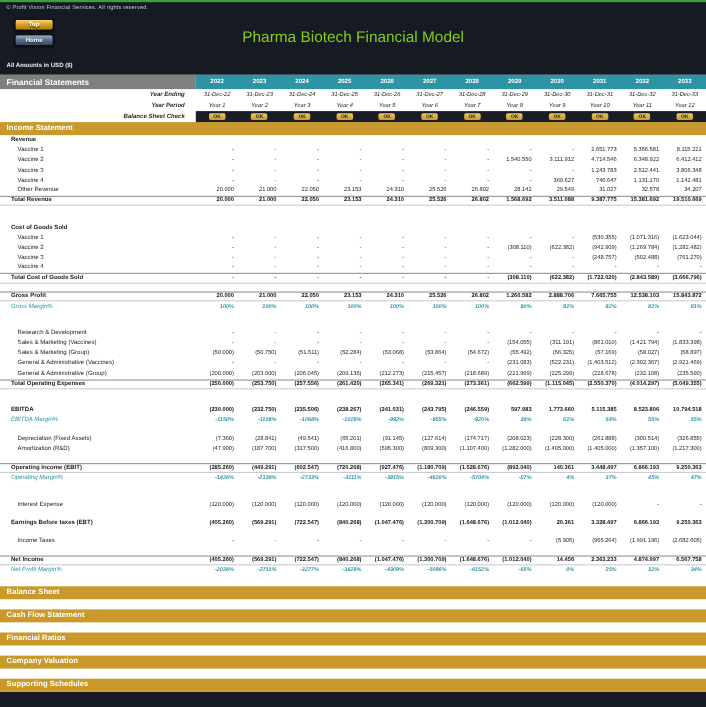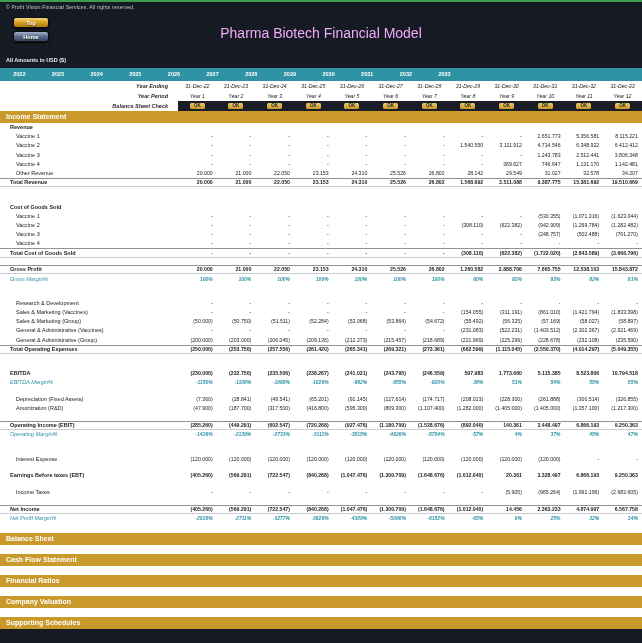--- a/index.html
+++ b/index.html
@@ -11,21 +11,21 @@
   }
   .copyright { position:absolute; top:2px; left:6px; font-size:5px; color:#c9cdd6; letter-spacing:.2px; }
   .btn {
     position:absolute; left:13px; width:36px; height:11px; border-radius:3px;
     font-size:5.5px; font-weight:bold; color:#fff; text-align:center; line-height:10px;
     border:1px solid #0b0d12; cursor:pointer; text-shadow:0 1px 1px rgba(0,0,0,.6);
     box-shadow:0 1px 2px rgba(0,0,0,.7);
   }
   .btn-top  { top:15px; background:linear-gradient(#f7da7a, #d7a222 48%, #a97a10); }
   .btn-home { top:29px; background:linear-gradient(#a3b2c9, #5b6e8d 48%, #38465f); }
-  .title { position:absolute; top:23px; left:0; width:100%; text-align:center; font-size:14px; color:#f0abfc; }
+  .title { position:absolute; top:23px; left:0; width:100%; text-align:center; font-size:14px; color:#84cc16; }
   .amounts { position:absolute; top:55px; left:6px; font-size:5.5px; font-weight:bold; color:#e9ebef; }
 
   .sheet { position:absolute; top:66px; left:0; width:642px; background:#ffffff; }
 
   .head-row { display:flex; height:13px; }
   .fs-banner { width:178px; background:#7f7f7f; color:#fff; font-weight:bold; font-size:7.5px; line-height:13px; padding-left:6px; }
   .year-strip { display:flex; flex:1; background:#2e93a4; }
   .year-cell { width:38.66px; color:#fff; font-size:5.5px; font-weight:bold; text-align:center; line-height:13px; }
 
   .meta-row { display:flex; height:10px; background:#fff; }
@@ -59,20 +59,21 @@
 
 <div class="page">
   <div class="copyright">© Profit Vision Financial Services. All rights reserved.</div>
   <div class="btn btn-top">Top</div>
   <div class="btn btn-home">Home</div>
   <div class="title">Pharma Biotech Financial Model</div>
   <div class="amounts">All Amounts in  USD ($)</div>
 
   <div class="sheet">
     <div class="head-row">
+      <div class="fs-banner">Financial Statements</div>
       <div class="year-strip">
           <div class="year-cell">2022</div>
           <div class="year-cell">2023</div>
           <div class="year-cell">2024</div>
           <div class="year-cell">2025</div>
           <div class="year-cell">2026</div>
           <div class="year-cell">2027</div>
           <div class="year-cell">2028</div>
           <div class="year-cell">2029</div>
           <div class="year-cell">2030</div>

